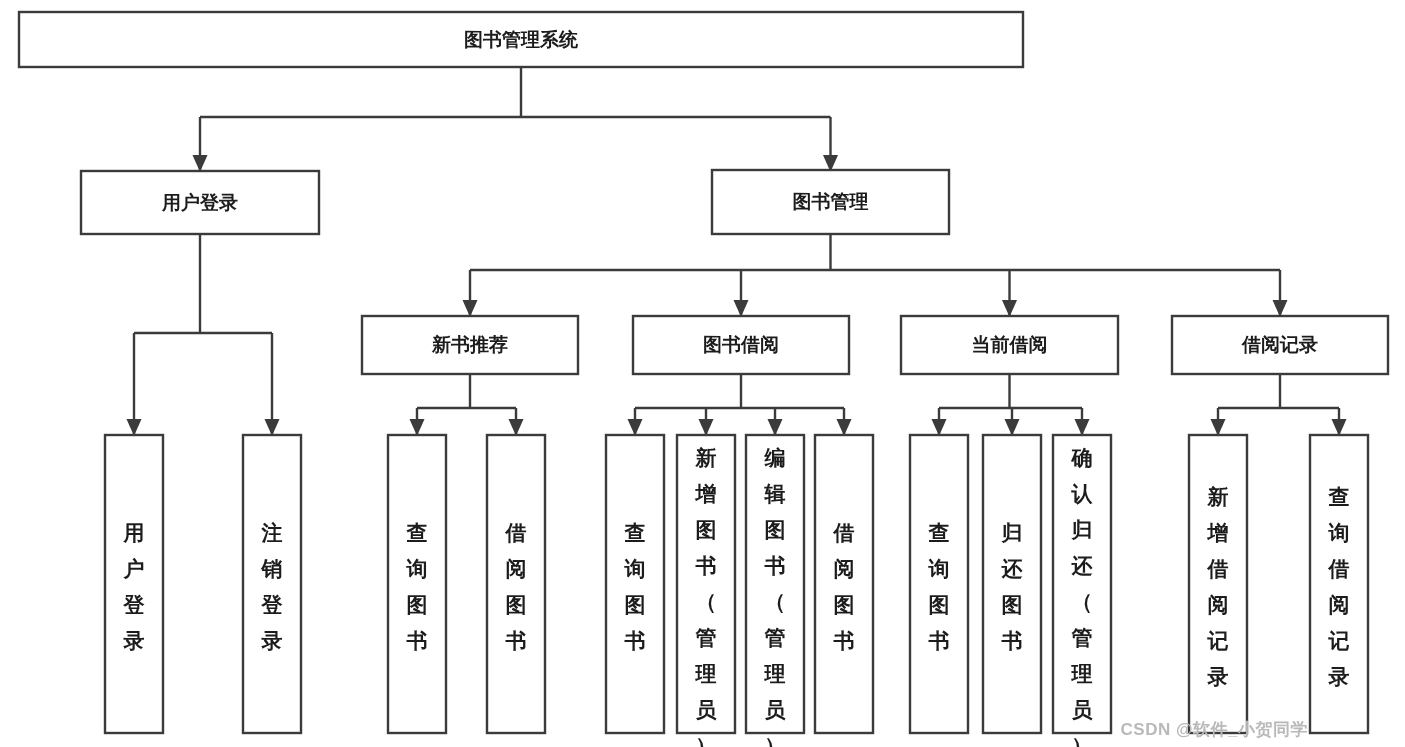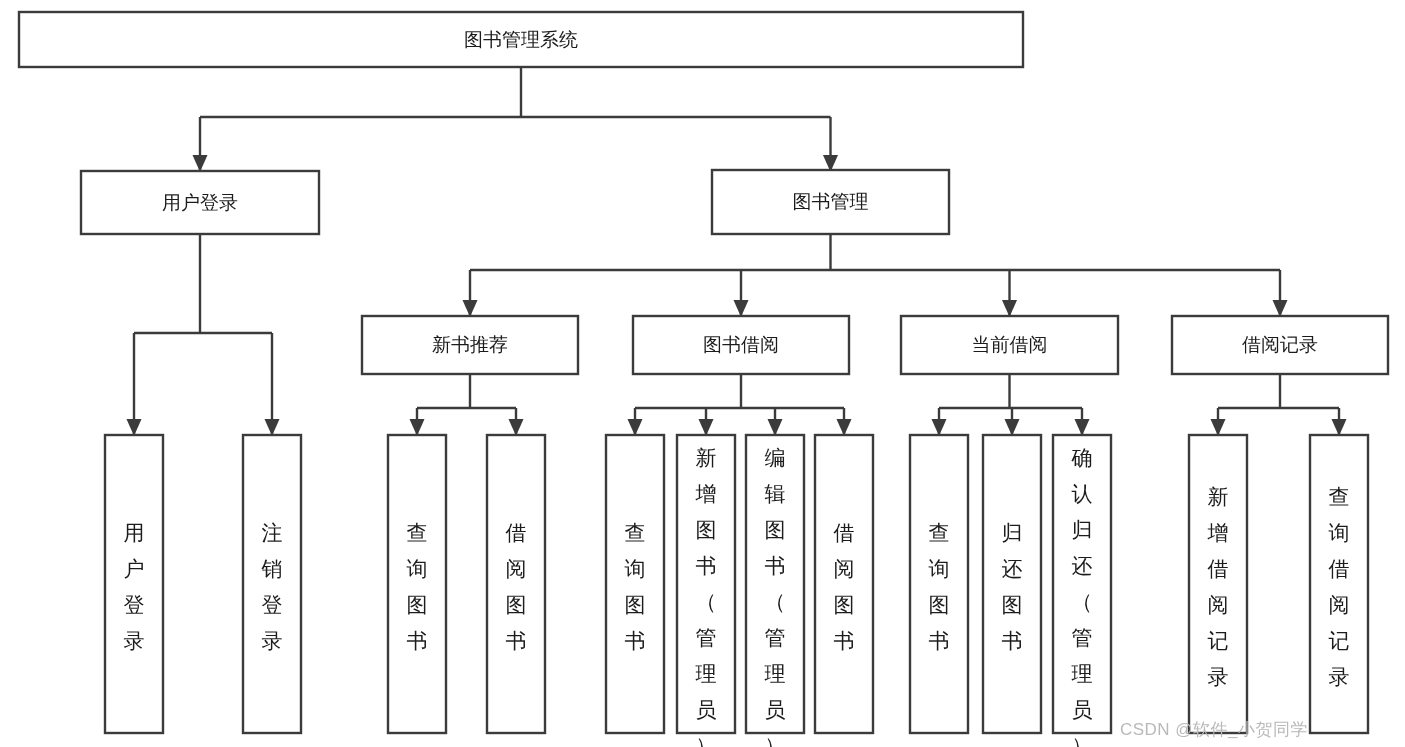--- a/index.html
+++ b/index.html
@@ -13,20 +13,21 @@
     font-family: "Liberation Sans", "DejaVu Sans", sans-serif;
     position: relative;
     overflow: hidden;
   }
   #diagram-root {
     position: absolute;
     left: 0;
     top: 0;
     width: 1318px;
     height: 747px;
+    font-weight: bold;
   }
   svg.tree {
     display: block;
     width: 1405px;
     height: 747px;
   }
   .node-box {
     fill: #ffffff;
     stroke: #3b3b3b;
     stroke-width: 2.4;

